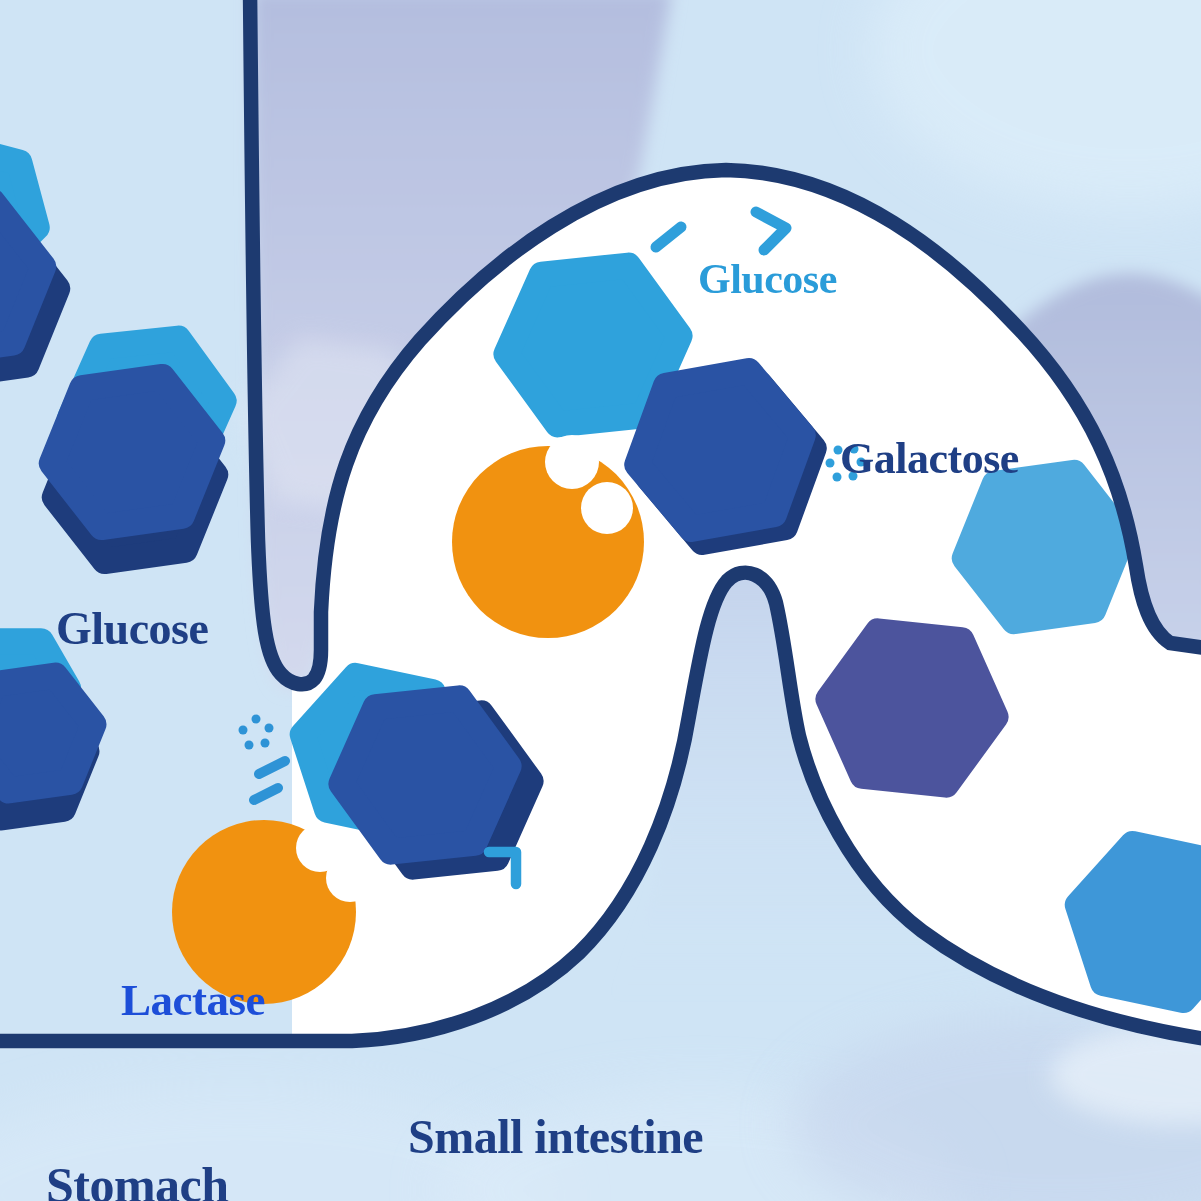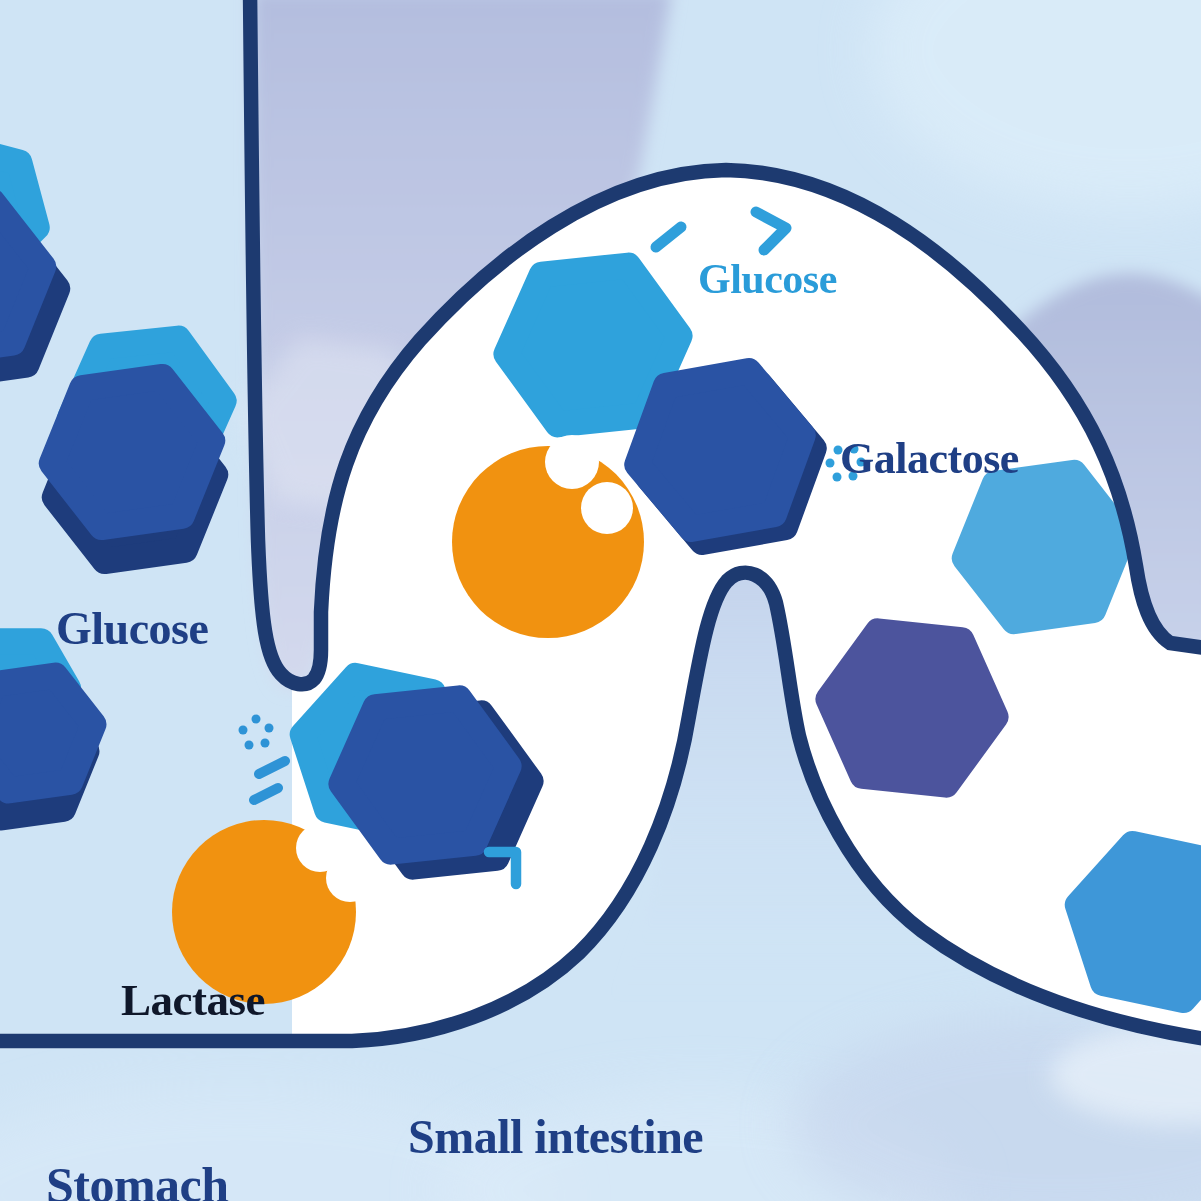--- a/index.html
+++ b/index.html
@@ -9,21 +9,21 @@
     background:#cfe4f5;
   }
   #stage svg{position:absolute;left:0;top:0;}
   .lbl{
     position:absolute;font-weight:700;line-height:1;white-space:nowrap;
     letter-spacing:-0.5px;
     font-family:Liberation Serif, serif;
   }
   .lbl-dark{color:#1f3f85;margin-top:40px;}
   .lbl-lightblue{color:#2a9cd9;}
-  .lbl-orange{color:#0f172a;}
+  .lbl-orange{color:#1d4ed8;}
 </style>
 </head>
 <body>
 
 <div id="stage">
 <svg width="1201" height="1201" viewBox="0 0 1201 1201">
   <defs>
     <filter id="soft8" x="-20%" y="-20%" width="140%" height="140%">
           <feGaussianBlur stdDeviation="8"></feGaussianBlur>
         </filter>

